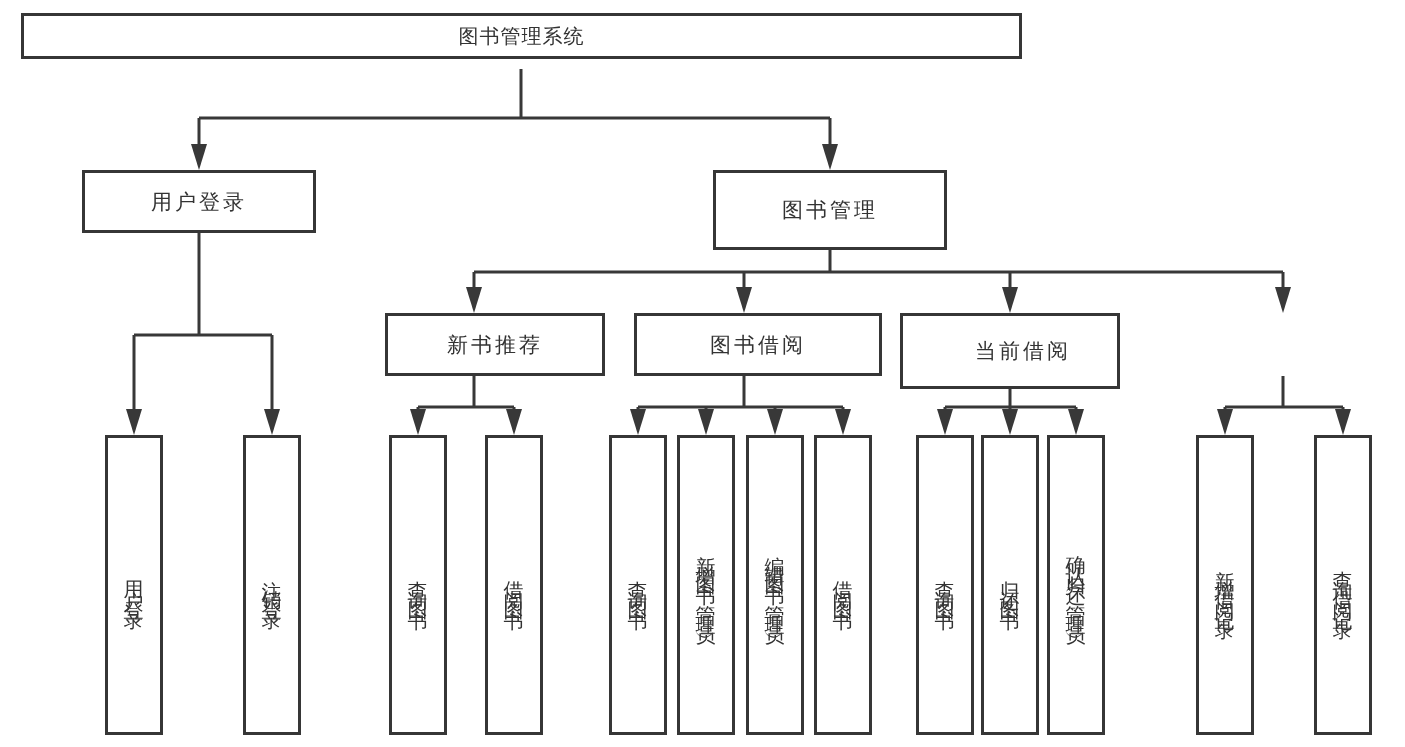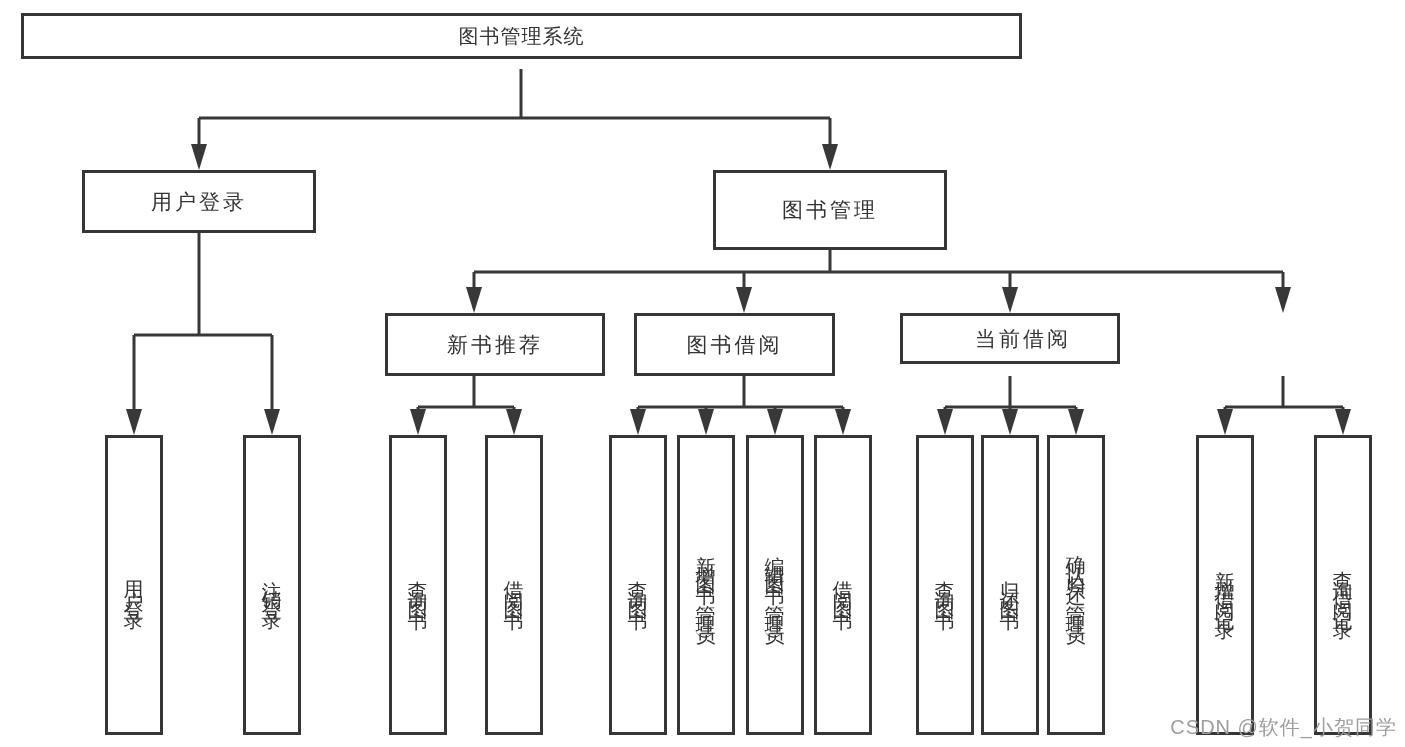--- a/index.html
+++ b/index.html
@@ -136,24 +136,24 @@
   <div class="node node-h" style="left:82px; top:170px; width:234px; height:63px;">
     <span>用户登录</span>
   </div>
   <div class="node node-h" style="left:713px; top:170px; width:234px; height:80px;">
     <span>图书管理</span>
   </div>
 
   <div class="node node-h" style="left:385px; top:313px; width:220px; height:63px;">
     <span>新书推荐</span>
   </div>
-  <div class="node node-h" style="left:634px; top:313px; width:201px; height:63px;">
+  <div class="node node-h" style="left:634px; top:313px; width:248px; height:63px;">
     <span>图书借阅</span>
   </div>
-  <div class="node node-h" style="left:900px; top:313px; width:220px; height:51px;padding-left:26px;">
+  <div class="node node-h" style="left:900px; top:313px; width:220px; height:76px;padding-left:26px;">
     <span>当前借阅</span>
   </div>
 
   <div class="node leaf" style="left:105px;">
     <span>用户登录</span>
   </div>
   <div class="node leaf" style="left:243px;">
     <span>注销登录</span>
   </div>
 
@@ -187,15 +187,14 @@
     <span>确认归还（管理员）</span>
   </div>
 
   <div class="node leaf" style="left:1196px;">
     <span>新增借阅记录</span>
   </div>
   <div class="node leaf" style="left:1314px;">
     <span>查询借阅记录</span>
   </div>
 
-  <div class="watermark">CSDN @软件_小贺同学</div>
 
 </div>
 
 </body></html>

